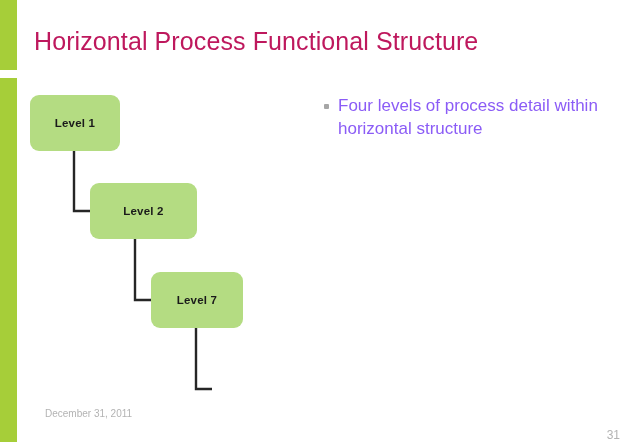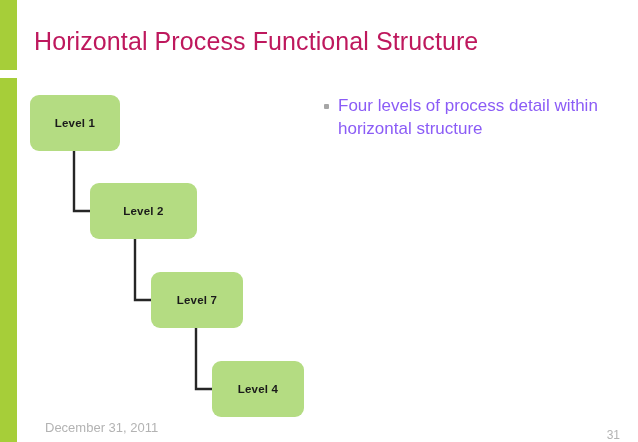--- a/index.html
+++ b/index.html
@@ -92,22 +92,22 @@
     font-size: 11.5px;
     font-weight: bold;
     color: #1a1a1a;
     letter-spacing: .2px;
   }
 
   
   .footer-date {
     position: absolute;
     left: 45px;
-    top: 420px;
-    font-size: 13px;
+    top: 408px;
+    font-size: 10px;
     color: #b3b3b3;
   }
   .footer-page {
     position: absolute;
     right: 18px;
     top: 428px;
     font-size: 12px;
     color: #b3b3b3;
   }
 </style>
@@ -139,23 +139,20 @@
     </div>
 
     <div class="level-box" style="left:90px;  top:183px; width:107px;  height:56px;">
       <span class="level-label">Level 2</span>
     </div>
 
     <div class="level-box" style="left:151px; top:272px; width:92px;  height:56px;">
       <span class="level-label">Level 7</span>
     </div>
 
-    <div class="level-box" style="left:212px; top:361px; width:92px;  height:56px;">
-      <span class="level-label">Level 4</span>
-    </div>
 
   </div>
 
   <div class="footer-date">December 31, 2011</div>
 
   <div class="footer-page">31</div>
 
 </div>
 
 </body></html>

